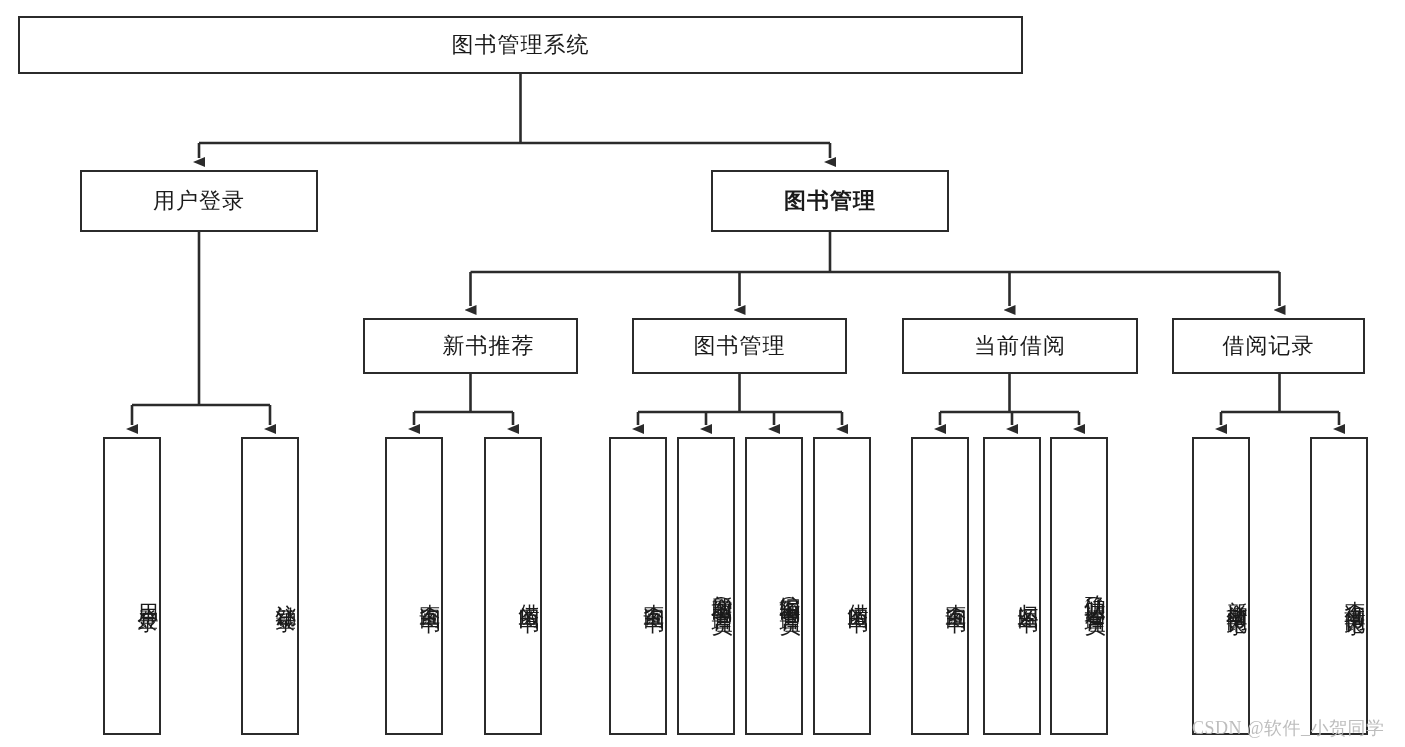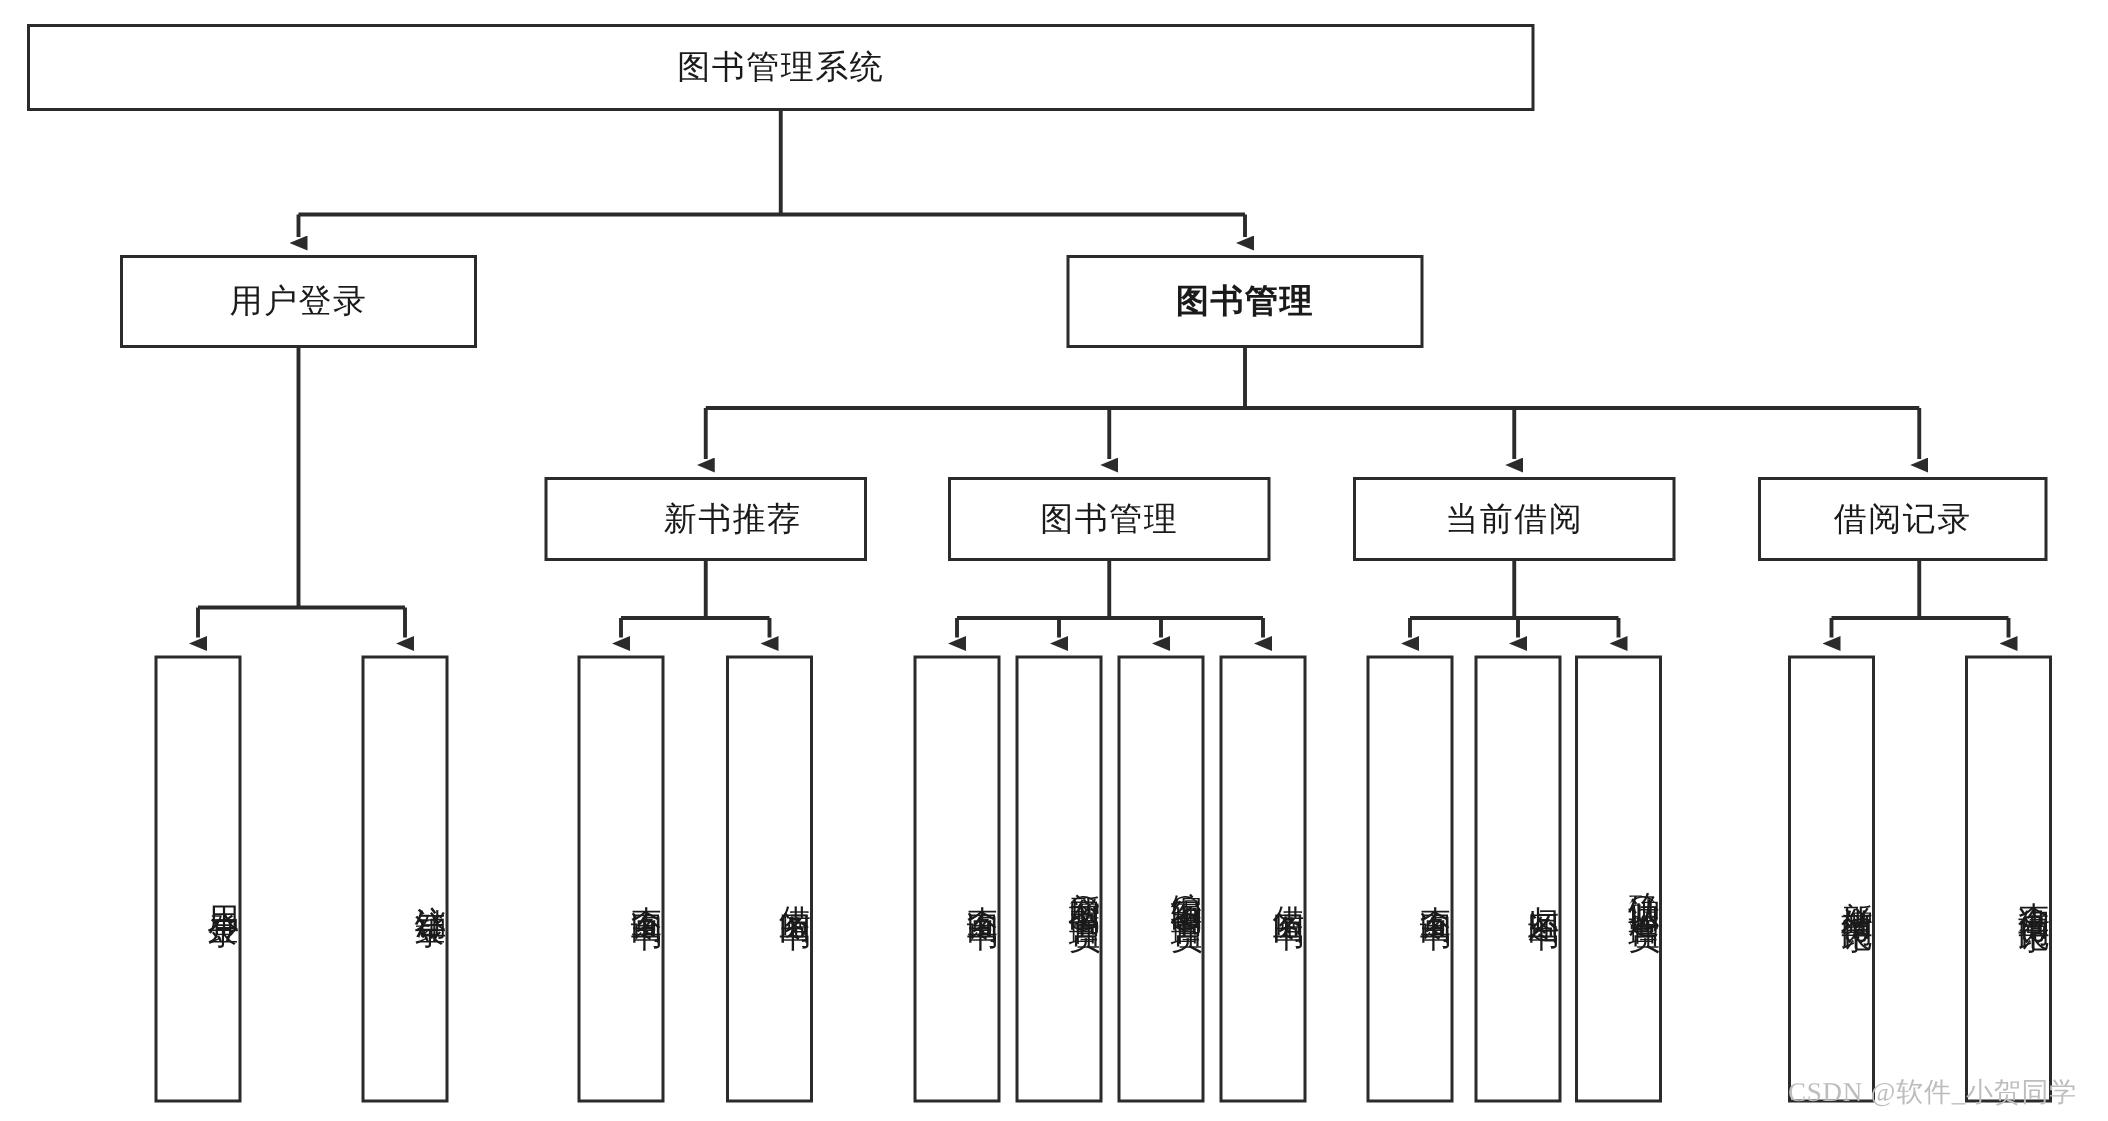--- a/index.html
+++ b/index.html
@@ -116,21 +116,21 @@
       </div>
       <div class="node horiz" style="left: 711px; top: 170px; width: 238px; height: 62px; font-weight: bold;">
         <span>图书管理</span>
       </div>
       <div class="node horiz" style="left: 363px; top: 318px; width: 215px; height: 56px; padding-left: 36px;">
         <span>新书推荐</span>
       </div>
       <div class="node horiz" style="left: 632px; top: 318px; width: 215px; height: 56px;">
         <span>图书管理</span>
       </div>
-      <div class="node horiz" style="left: 902px; top: 318px; width: 215px; height: 56px;">
+      <div class="node horiz" style="left: 902px; top: 318px; width: 236px; height: 56px;">
         <span>当前借阅</span>
       </div>
       <div class="node horiz" style="left: 1172px; top: 318px; width: 193px; height: 56px;">
         <span>借阅记录</span>
       </div>
       <div class="node vert" style="left: 103px; top: 437px; width: 58px; height: 298px;">
         <span>用户登录</span>
       </div>
       <div class="node vert" style="left: 241px; top: 437px; width: 58px; height: 298px;">
         <span>注销登录</span>

